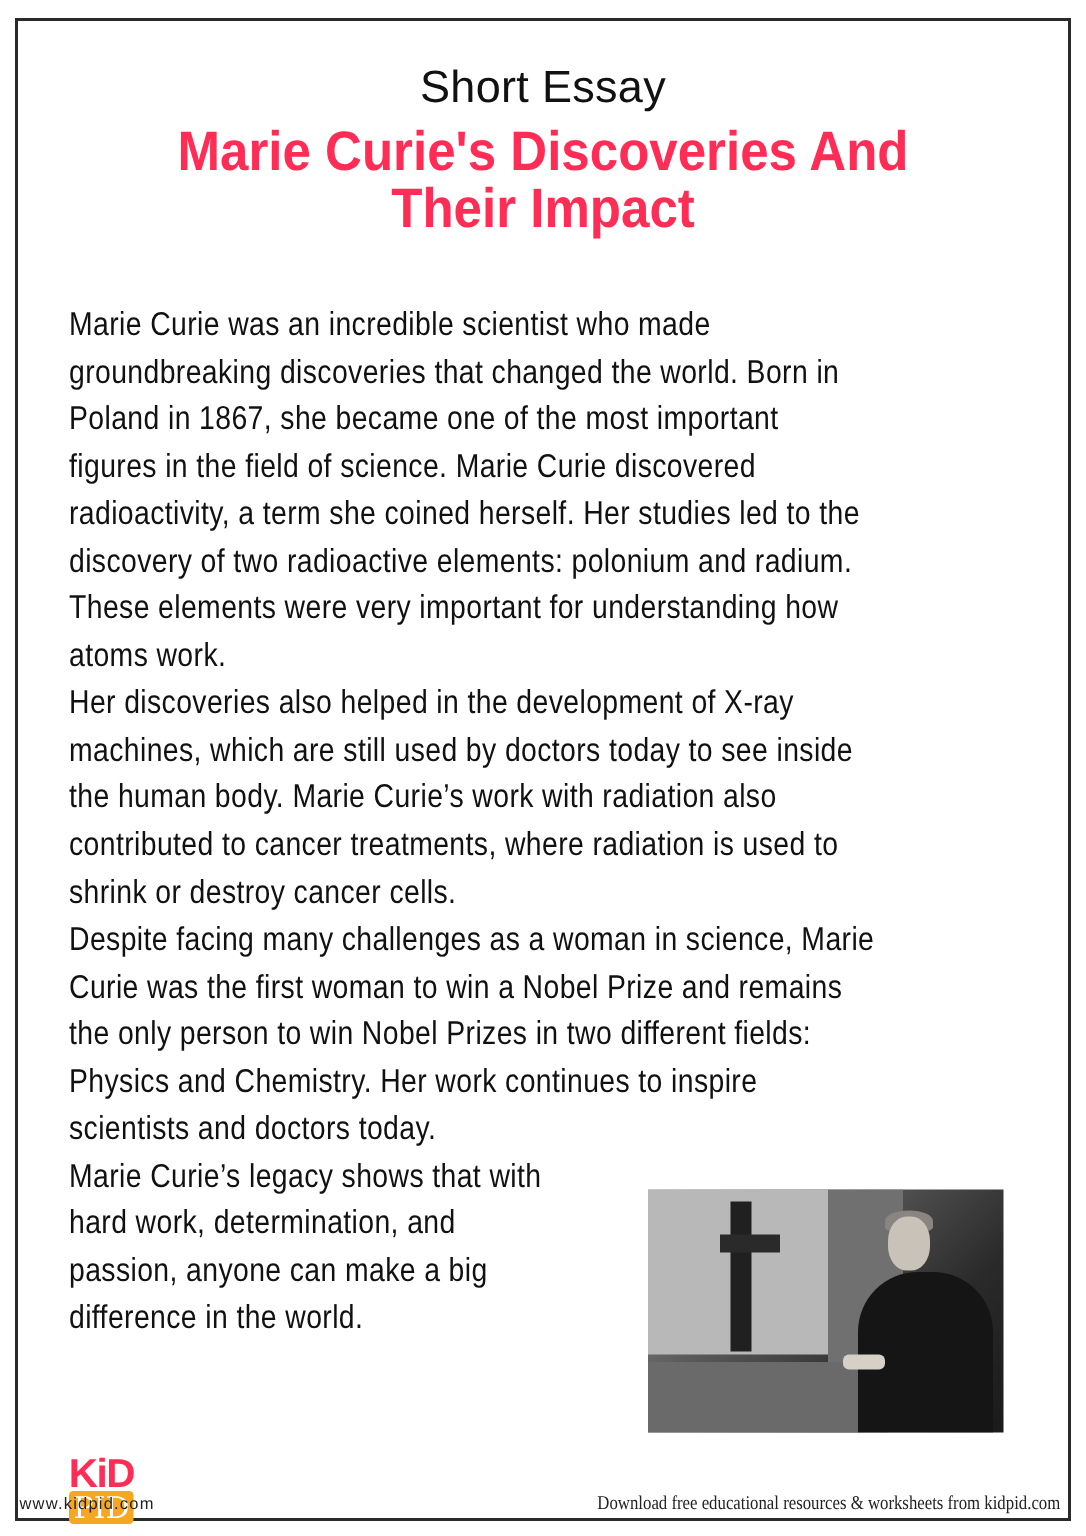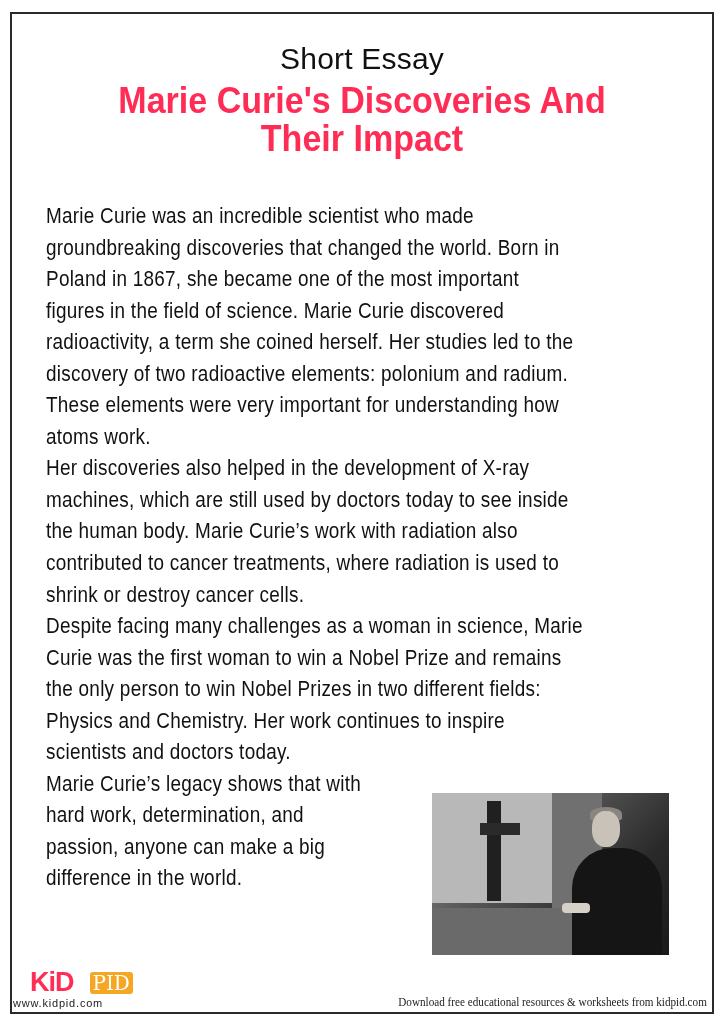--- a/index.html
+++ b/index.html
@@ -12,21 +12,21 @@
   .photo { position: absolute; left: 432px; top: 793px; width: 237px; height: 162px; background: linear-gradient(135deg, #9a9a9a 0%, #5a5a5a 35%, #2a2a2a 70%, #1a1a1a 100%); overflow: hidden; }
   .photo .wall { position: absolute; left: 0; top: 0; width: 140px; height: 110px; background: #b8b8b8; }
   .photo .door { position: absolute; left: 120px; top: 0; width: 50px; height: 120px; background: #707070; }
   .photo .machine { position: absolute; left: 55px; top: 8px; width: 14px; height: 100px; background: #202020; }
   .photo .machine-top { position: absolute; left: 48px; top: 30px; width: 40px; height: 12px; background: #2a2a2a; }
   .photo .table { position: absolute; left: 0; top: 115px; width: 160px; height: 47px; background: #6a6a6a; }
   .photo .person { position: absolute; left: 140px; top: 55px; width: 90px; height: 107px; background: #151515; border-radius: 40px 40px 0 0; }
   .photo .head { position: absolute; left: 160px; top: 18px; width: 28px; height: 36px; background: #c9c2b8; border-radius: 45%; }
   .photo .hair { position: absolute; left: 158px; top: 14px; width: 32px; height: 14px; background: #8a8580; border-radius: 50% 50% 20% 20%; }
   .photo .hand { position: absolute; left: 130px; top: 110px; width: 28px; height: 10px; background: #d6d0c6; border-radius: 4px; }
-  .logo { position: absolute; left: 30px; top: 970px; height: 24px; display: flex; align-items: flex-end; }
+  .logo { position: absolute; left: 30px; top: 970px; height: 24px; display: flex; align-items: flex-end; flex-direction: column; }
   .logo-kid { font-size: 27px; font-weight: bold; color: #ff2d55; line-height: 24px; letter-spacing: -1px; }
   .logo-pid { margin-left: 16px; background: #f5a623; color: #fff; font-size: 20px; font-weight: normal; font-family: "DejaVu Serif", serif; line-height: 22px; padding: 0 3px; border-radius: 3px; }
   .logo-url { position: absolute; left: 13px; top: 997px; font-size: 11px; color: #222; letter-spacing: 0.8px; }
   .footer-note { position: absolute; right: 17px; top: 994px; font-size: 13px; color: #222; transform: scaleX(0.86); transform-origin: right center; font-family: "Liberation Serif", serif; white-space: nowrap; }
 </style>
 </head>
 <body>
 
 <div class="page-frame"></div>
 

